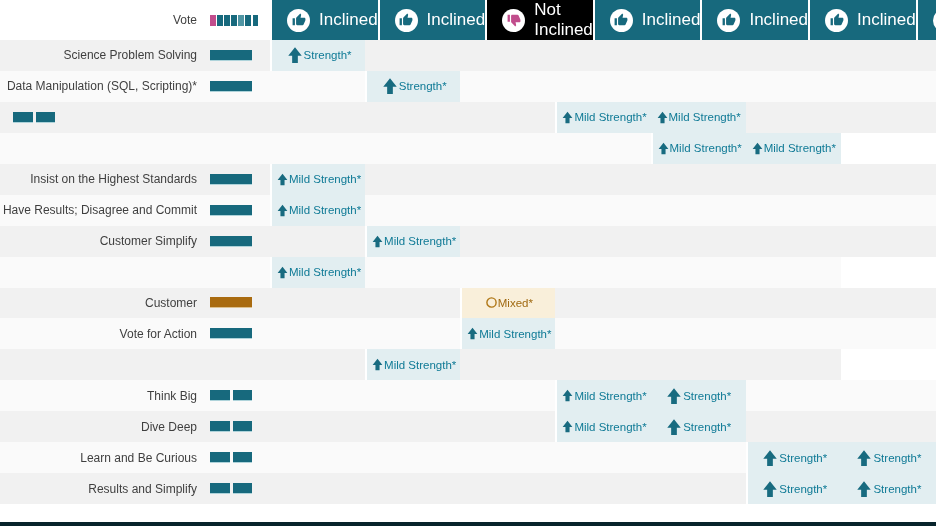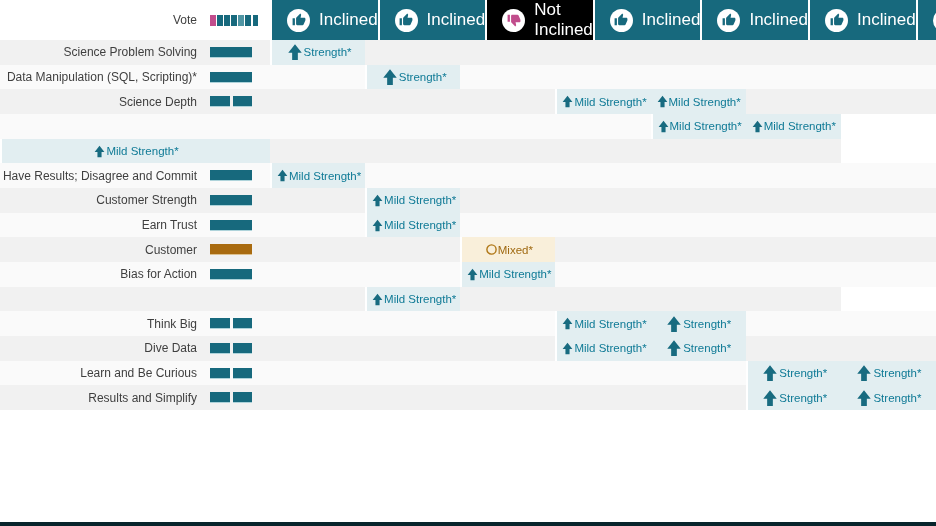--- a/index.html
+++ b/index.html
@@ -24,21 +24,21 @@
   #vote-cell{background:#fff;display:flex;align-items:center;height:40px;}
   .label-text{flex:1;text-align:right;font-size:12px;color:#3f3f3f;white-space:nowrap;}
   .bar-wrap{width:73px;flex:none;display:flex;align-items:center;padding-left:13px;box-sizing:border-box;}
   #vote-bar{display:flex;gap:1.5px;}
   .seg{width:5.6px;height:11px;}
   .seg.inclined{background:#17697d;}
   .seg.inclined-light{background:#4f95a3;}
   .seg.not-inclined{background:#c14d8c;}
 
   
-  #body{display:flex;flex-direction:column;height:370px;}
+  #body{display:flex;flex-direction:column;height:464px;}
   .row{flex:1;}
   .row:nth-child(odd) .cell,.row:nth-child(odd) .lcell{background:#f1f1f1;}
   .row:nth-child(even) .cell,.row:nth-child(even) .lcell{background:#fafafa;}
   .lcell{display:flex;align-items:center;height:100%;}
   .cell{height:100%;}
 
   
   .cbar{display:flex;gap:3px;}
   .bar{height:10px;border-bottom:1px solid #aed3da;}
   .bar.full{width:42px;}
@@ -181,21 +181,20 @@
           </div>
         </div>
         <div class="cell"></div>
         <div class="cell"></div>
         <div class="cell"></div>
         <div class="cell"></div>
         <div class="cell"></div>
       </div>
       <div class="grid-row row">
         <div class="lcell">
-          <span class="label-text">Science Depth</span>
           <span class="bar-wrap">
             <span class="cbar">
               <span class="bar teal half"></span>
               <span class="bar teal half"></span>
             </span>
           </span>
         </div>
         <div class="cell"></div>
         <div class="cell"></div>
         <div class="cell"></div>
@@ -235,20 +234,28 @@
         <div class="cell">
           <div class="chip mild">
             <svg viewBox="0 0 24 24" class="arrow-small">
               <path d="M12 1.5 21 13h-5.2v9.5H8.2V13H3z"></path>
             </svg>
             <span>Mild Strength*</span>
           </div>
         </div>
       </div>
       <div class="grid-row row">
+        <div class="lcell">
+          <span class="label-text">Insist on the Highest Standards</span>
+          <span class="bar-wrap">
+            <span class="cbar">
+              <span class="bar teal full"></span>
+            </span>
+          </span>
+        </div>
         <div class="cell">
           <div class="chip mild lead">
             <svg viewBox="0 0 24 24" class="arrow-small">
               <path d="M12 1.5 21 13h-5.2v9.5H8.2V13H3z"></path>
             </svg>
             <span>Mild Strength*</span>
           </div>
         </div>
         <div class="cell"></div>
         <div class="cell"></div>
@@ -276,21 +283,21 @@
         </div>
         <div class="cell"></div>
         <div class="cell"></div>
         <div class="cell"></div>
         <div class="cell"></div>
         <div class="cell"></div>
         <div class="cell"></div>
       </div>
       <div class="grid-row row">
         <div class="lcell">
-          <span class="label-text">Customer Strength</span>
+          <span class="label-text">Customer Simplify</span>
           <span class="bar-wrap">
             <span class="cbar">
               <span class="bar teal full"></span>
             </span>
           </span>
         </div>
         <div class="cell"></div>
         <div class="cell">
           <div class="chip mild lead">
             <svg viewBox="0 0 24 24" class="arrow-small">
@@ -299,28 +306,20 @@
             <span>Mild Strength*</span>
           </div>
         </div>
         <div class="cell"></div>
         <div class="cell"></div>
         <div class="cell"></div>
         <div class="cell"></div>
         <div class="cell"></div>
       </div>
       <div class="grid-row row">
-        <div class="lcell">
-          <span class="label-text">Earn Trust</span>
-          <span class="bar-wrap">
-            <span class="cbar">
-              <span class="bar teal full"></span>
-            </span>
-          </span>
-        </div>
         <div class="cell"></div>
         <div class="cell">
           <div class="chip mild lead">
             <svg viewBox="0 0 24 24" class="arrow-small">
               <path d="M12 1.5 21 13h-5.2v9.5H8.2V13H3z"></path>
             </svg>
             <span>Mild Strength*</span>
           </div>
         </div>
         <div class="cell"></div>
@@ -348,21 +347,21 @@
             <span>Mixed*</span>
           </div>
         </div>
         <div class="cell"></div>
         <div class="cell"></div>
         <div class="cell"></div>
         <div class="cell"></div>
       </div>
       <div class="grid-row row">
         <div class="lcell">
-          <span class="label-text">Bias for Action</span>
+          <span class="label-text">Vote for Action</span>
           <span class="bar-wrap">
             <span class="cbar">
               <span class="bar teal full"></span>
             </span>
           </span>
         </div>
         <div class="cell"></div>
         <div class="cell"></div>
         <div class="cell">
           <div class="chip mild lead">
@@ -420,21 +419,21 @@
               <path d="M12 1.5 21 13h-5.2v9.5H8.2V13H3z"></path>
             </svg>
             <span>Strength*</span>
           </div>
         </div>
         <div class="cell"></div>
         <div class="cell"></div>
       </div>
       <div class="grid-row row">
         <div class="lcell">
-          <span class="label-text">Dive Data</span>
+          <span class="label-text">Dive Deep</span>
           <span class="bar-wrap">
             <span class="cbar">
               <span class="bar teal half"></span>
               <span class="bar teal half"></span>
             </span>
           </span>
         </div>
         <div class="cell"></div>
         <div class="cell"></div>
         <div class="cell"></div>

